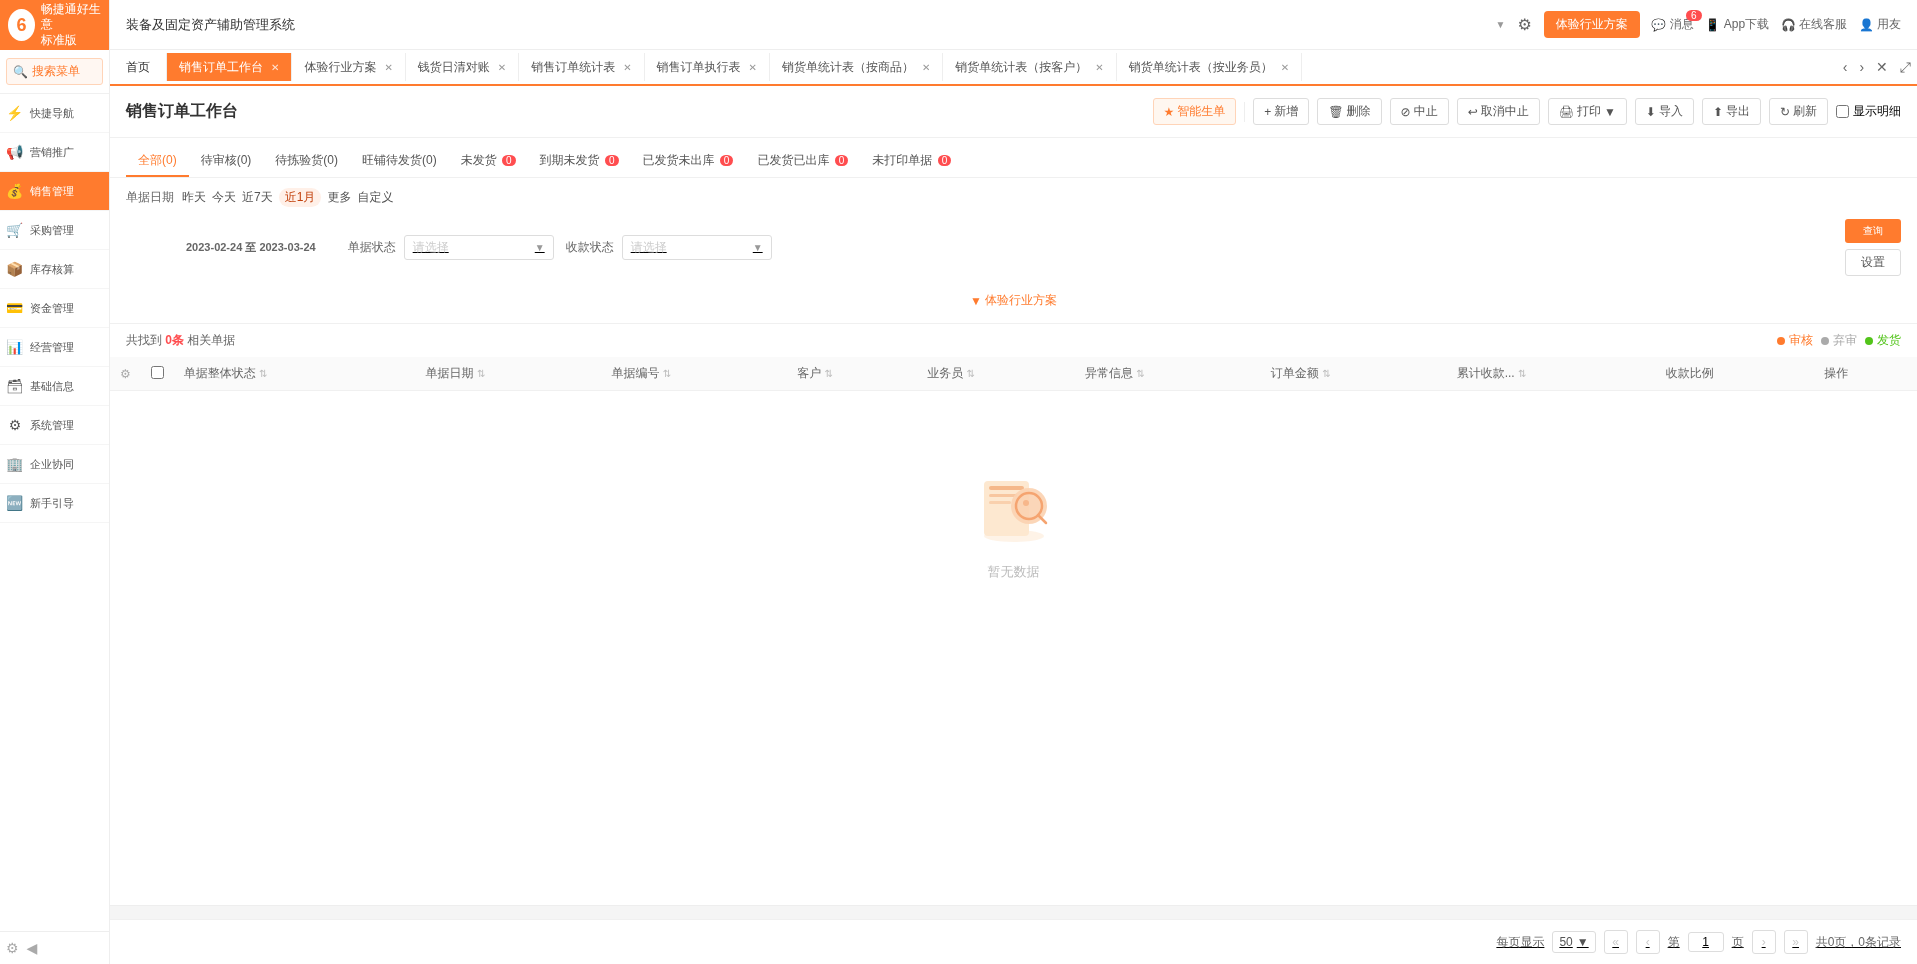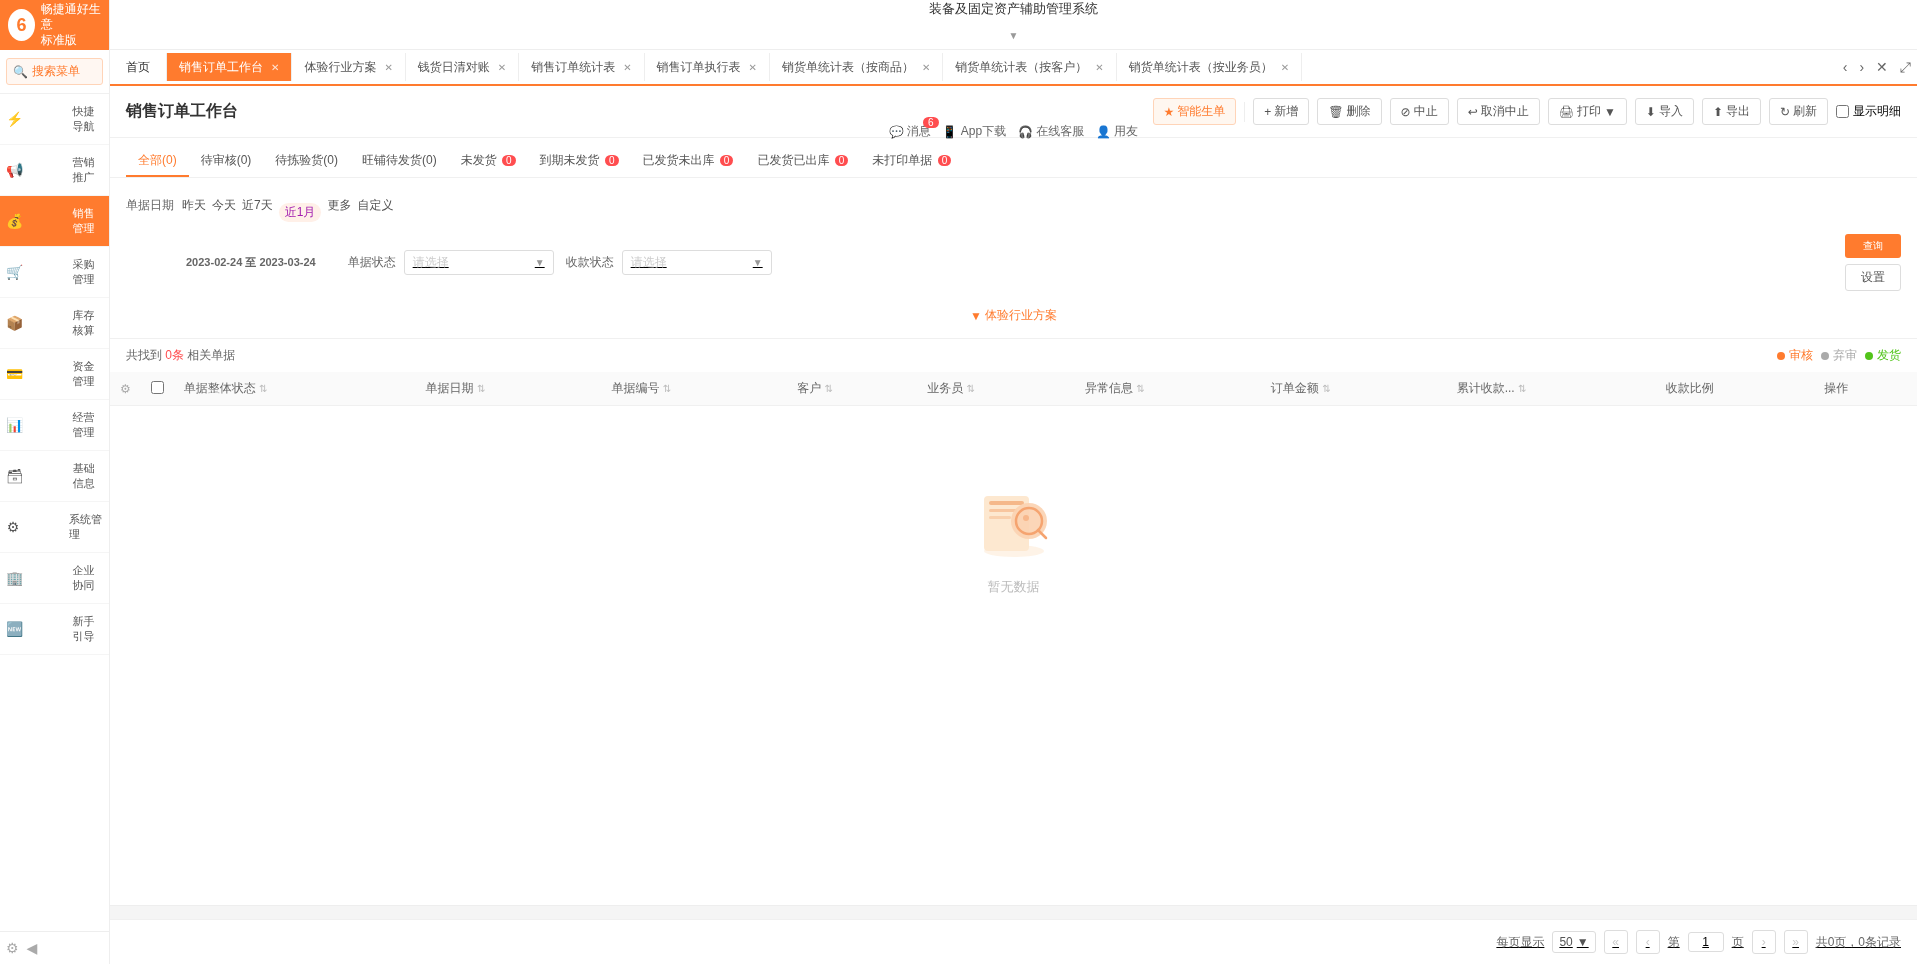--- a/index.html
+++ b/index.html
@@ -8,29 +8,29 @@
     
     .sidebar { width: 110px; background: #fff; display: flex; flex-direction: column; border-right: 1px solid #eee; flex-shrink: 0; }
     .sidebar-logo { background: #ff7b2e; color: #fff; padding: 10px 8px; display: flex; align-items: center; gap: 6px; height: 50px; }
     .sidebar-logo-icon { width: 32px; height: 32px; background: #fff; border-radius: 50%; display: flex; align-items: center; justify-content: center; color: #ff7b2e; font-size: 18px; font-weight: bold; }
     .sidebar-logo-text { font-size: 11px; color: #fff; line-height: 1.3; }
     .sidebar-search { padding: 8px 6px; border-bottom: 1px solid #f0f0f0; }
     .sidebar-search-btn { width: 100%; background: #fff7f2; border: 1px solid #ffd4b8; border-radius: 3px; padding: 4px 6px; color: #ff7b2e; cursor: pointer; display: flex; align-items: center; gap: 4px; font-size: 11px; }
     .sidebar-nav-item { padding: 10px 6px; display: flex; align-items: center; gap: 6px; cursor: pointer; color: #555; border-bottom: 1px solid #f5f5f5; }
     .sidebar-nav-item.active { background: #ff7b2e; color: #fff; }
     .sidebar-nav-item .nav-icon { width: 18px; height: 18px; display: flex; align-items: center; justify-content: center; font-size: 14px; }
-    .sidebar-nav-item .nav-label { font-size: 11px; margin-left: 43px; }
+    .sidebar-nav-item .nav-label { font-size: 11px; }
     .sidebar-bottom { margin-top: auto; padding: 8px 6px; display: flex; gap: 8px; border-top: 1px solid #eee; }
     .sidebar-bottom-btn { color: #aaa; cursor: pointer; font-size: 14px; }
 
     
     .main { flex: 1; display: flex; flex-direction: column; overflow: hidden; }
 
     
-    .top-header { height: 50px; background: #fff; display: flex; align-items: center; padding: 0 16px; border-bottom: 1px solid #eee; gap: 12px; flex-direction: column; }
+    .top-header { height: 50px; background: #fff; display: flex; align-items: center; padding: 0 16px; border-bottom: 1px solid #eee; gap: 12px; }
     .system-title { font-size: 13px; color: #333; flex: 1; }
     .header-actions { display: flex; align-items: center; gap: 12px; }
     .industry-btn { background: #ff7b2e; color: #fff; border: none; border-radius: 4px; padding: 5px 12px; cursor: pointer; font-size: 12px; }
     .header-icon-btn { color: #666; cursor: pointer; font-size: 13px; display: flex; align-items: center; gap: 3px; position: relative; }
     .badge { background: #ff4d4f; color: #fff; border-radius: 10px; padding: 0 4px; font-size: 10px; position: absolute; top: -6px; right: -8px; min-width: 16px; text-align: center; }
     .settings-icon { color: #666; cursor: pointer; font-size: 16px; }
     .dropdown-arrow { font-size: 10px; color: #999; }
 
     
     .tab-bar { background: #fff; display: flex; align-items: center; border-bottom: 2px solid #ff7b2e; overflow: hidden; height: 36px; }
@@ -59,32 +59,32 @@
     .sub-tab { padding: 6px 12px; cursor: pointer; color: #555; border-bottom: 2px solid transparent; font-size: 12px; }
     .sub-tab.active { color: #ff7b2e; border-bottom-color: #ff7b2e; }
     .sub-tab .count-badge { background: #ff4d4f; color: #fff; border-radius: 10px; padding: 0 4px; font-size: 10px; margin-left: 2px; }
 
     
     .filter-area { padding: 10px 16px; display: flex; align-items: flex-start; gap: 12px; flex-wrap: wrap; border-bottom: 1px solid #f0f0f0; }
     .filter-group { display: flex; align-items: center; gap: 8px; }
     .filter-label { color: #666; white-space: nowrap; font-size: 12px; }
     .filter-date-links { display: flex; gap: 6px; align-items: center; flex-wrap: wrap; }
     .date-link { color: #555; cursor: pointer; font-size: 12px; }
-    .date-link.active { color: #a21caf; background: #fff0e8; padding: 1px 6px; border-radius: 10px; margin-top: 15px; }
+    .date-link.active { color: #c2410c; background: #fff0e8; padding: 1px 6px; border-radius: 10px; }
     .date-range { color: #666; font-size: 11px; }
     .filter-select { display: flex; align-items: center; gap: 20px; border: 1px solid #ddd; border-radius: 3px; padding: 3px 8px; cursor: pointer; background: #fff; min-width: 120px; text-decoration: underline; }
     .filter-select-arrow { color: #999; font-size: 10px; margin-left: auto; }
     .expand-btn { color: #ff7b2e; cursor: pointer; display: flex; align-items: center; gap: 3px; font-size: 12px; }
     .query-btn { background: #ff7b2e; color: #fff; border: none; border-radius: 3px; padding: 5px 18px; cursor: pointer; font-size: 10px; }
     .set-btn { background: #fff; color: #555; border: 1px solid #ddd; border-radius: 3px; padding: 4px 12px; cursor: pointer; font-size: 12px; }
 
     
     .summary-row { padding: 8px 16px; display: flex; align-items: center; justify-content: space-between; }
     .summary-text { color: #666; font-size: 12px; }
-    .summary-text span { color: #ff4d4f; font-weight: normal; margin-top: 36px; }
+    .summary-text span { color: #ff4d4f; font-weight: bold; margin-top: 36px; }
     .summary-actions { display: flex; gap: 8px; }
     .action-link { color: #ff7b2e; cursor: pointer; display: flex; align-items: center; gap: 2px; font-size: 12px; }
     .action-dot { width: 8px; height: 8px; border-radius: 50%; display: inline-block; margin-right: 2px; }
     .dot-review { background: #ff7b2e; }
     .dot-cancel { background: #aaa; }
     .dot-ship { background: #52c41a; }
 
     
     .table-container { flex: 1; overflow: auto; }
     table { width: 100%; border-collapse: collapse; }

